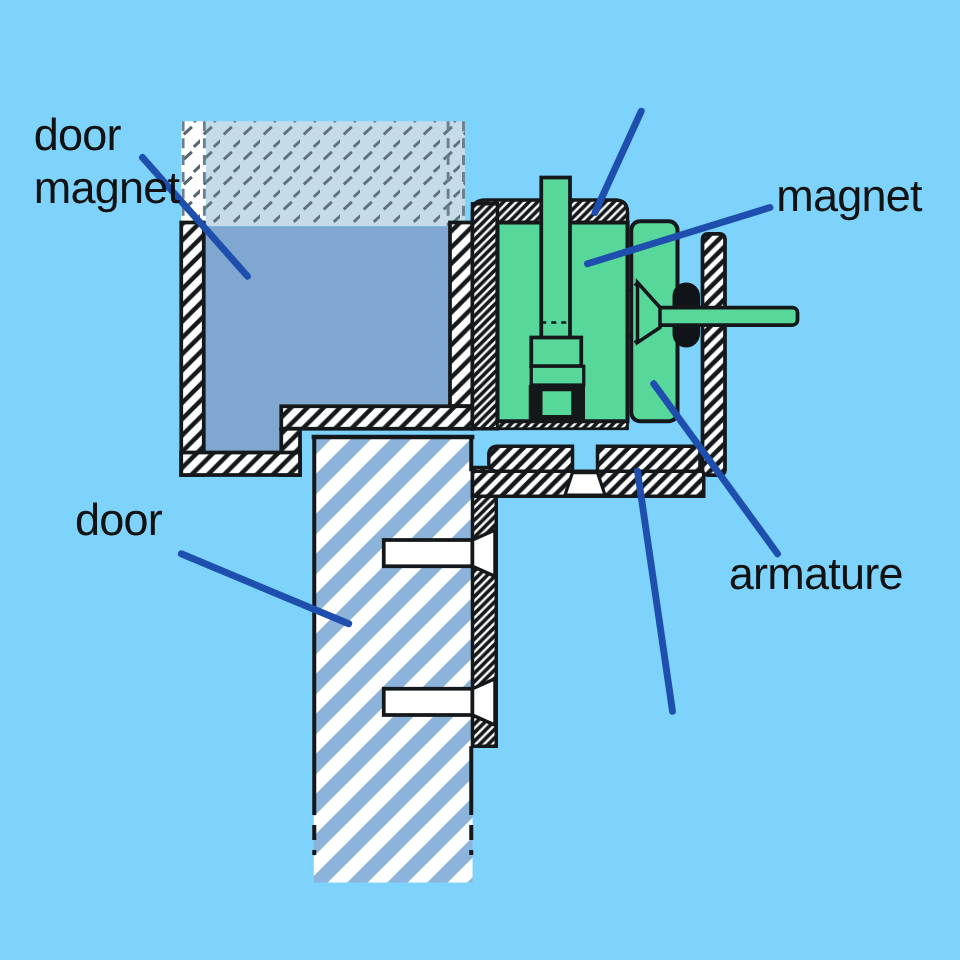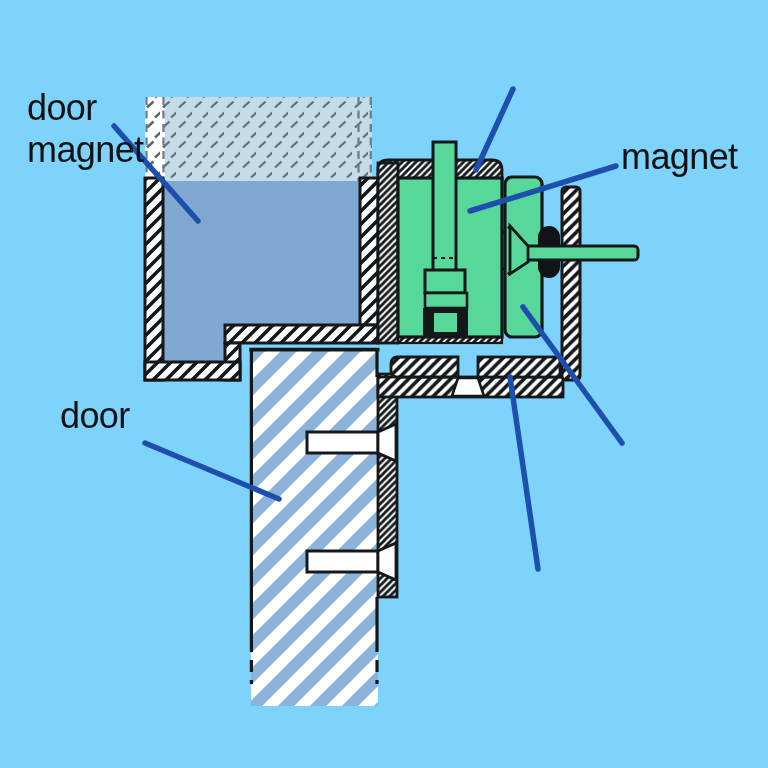--- a/index.html
+++ b/index.html
@@ -126,20 +126,21 @@
     <span>door</span>
     <span>magnet</span>
   </div>
 
 
   <div class="label" style="left:621px;top:136px">
     <span>magnet</span>
   </div>
 
   <div class="label" style="left:583px;top:438px">
+    <span>armature</span>
   </div>
 
 
   <div class="label" style="left:60px;top:395px">
     <span>door</span>
   </div>
 
 </div>
 
 </body></html>

